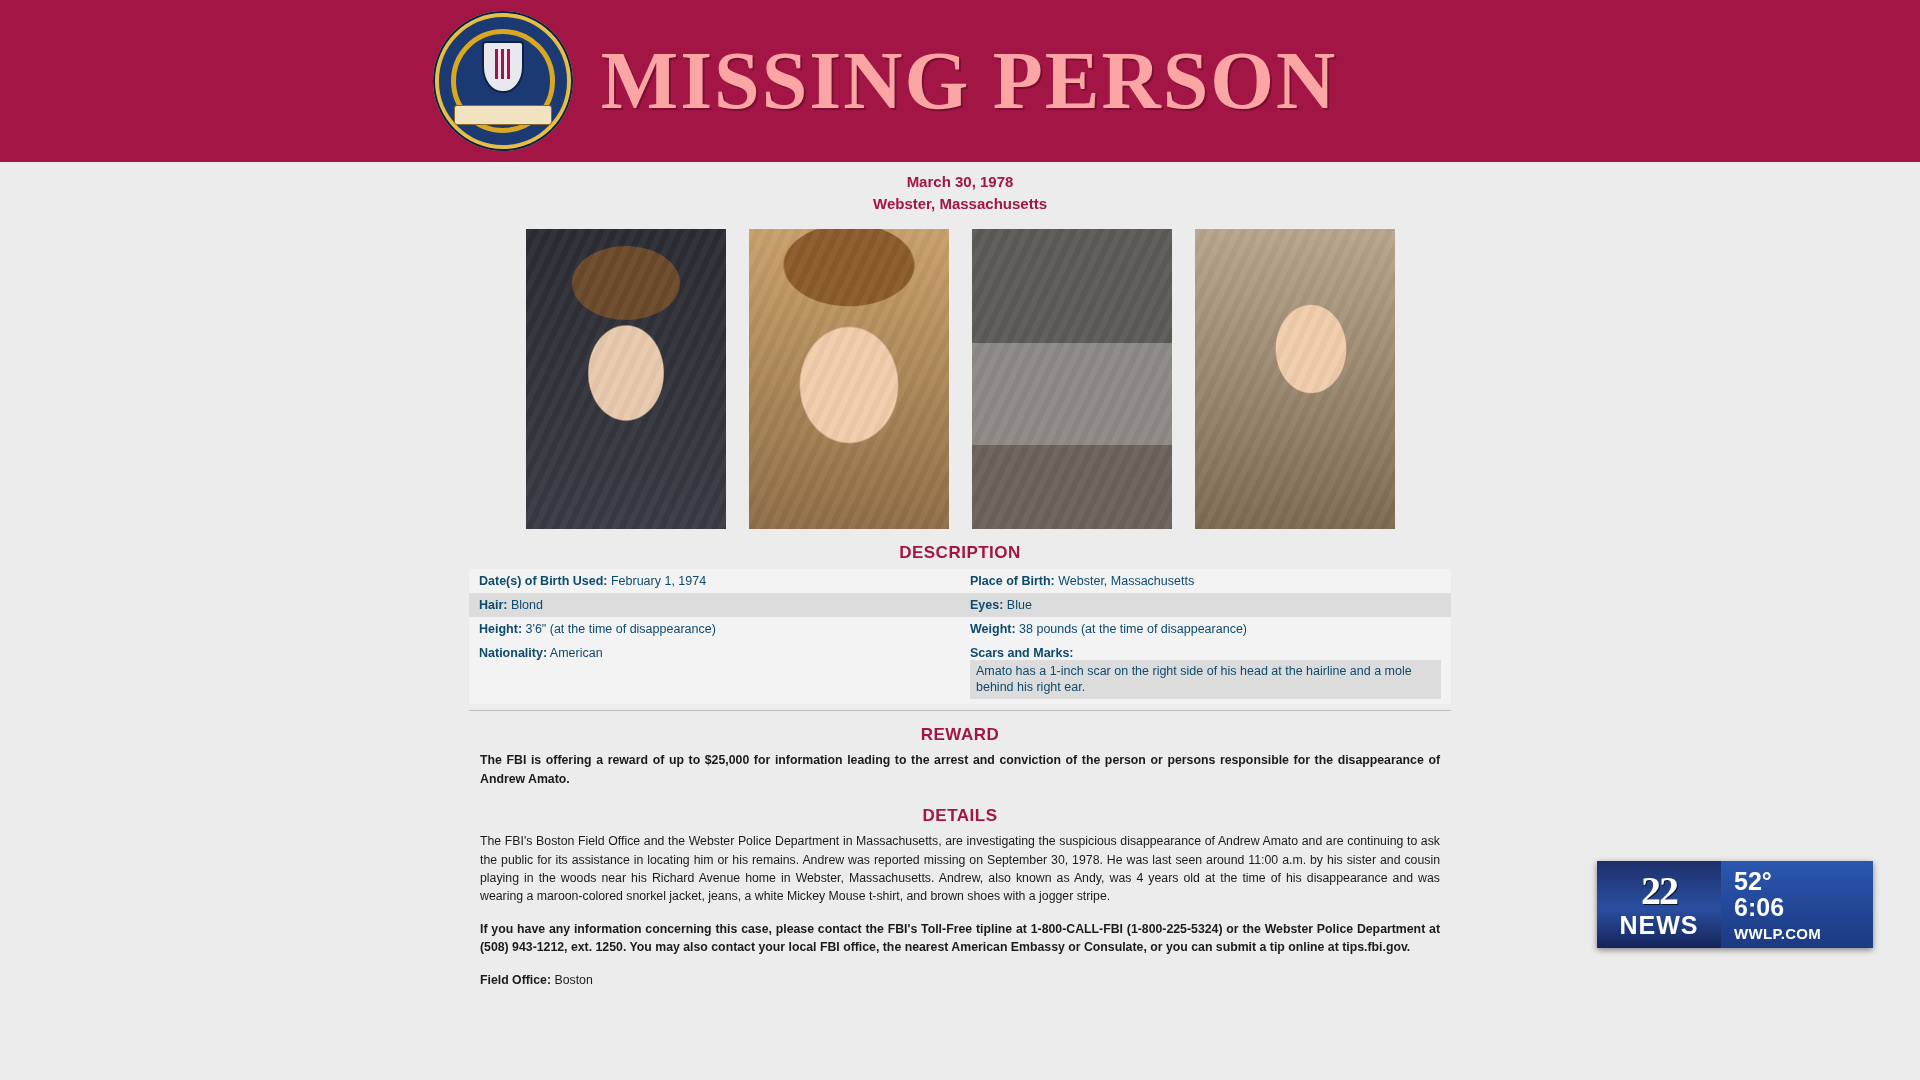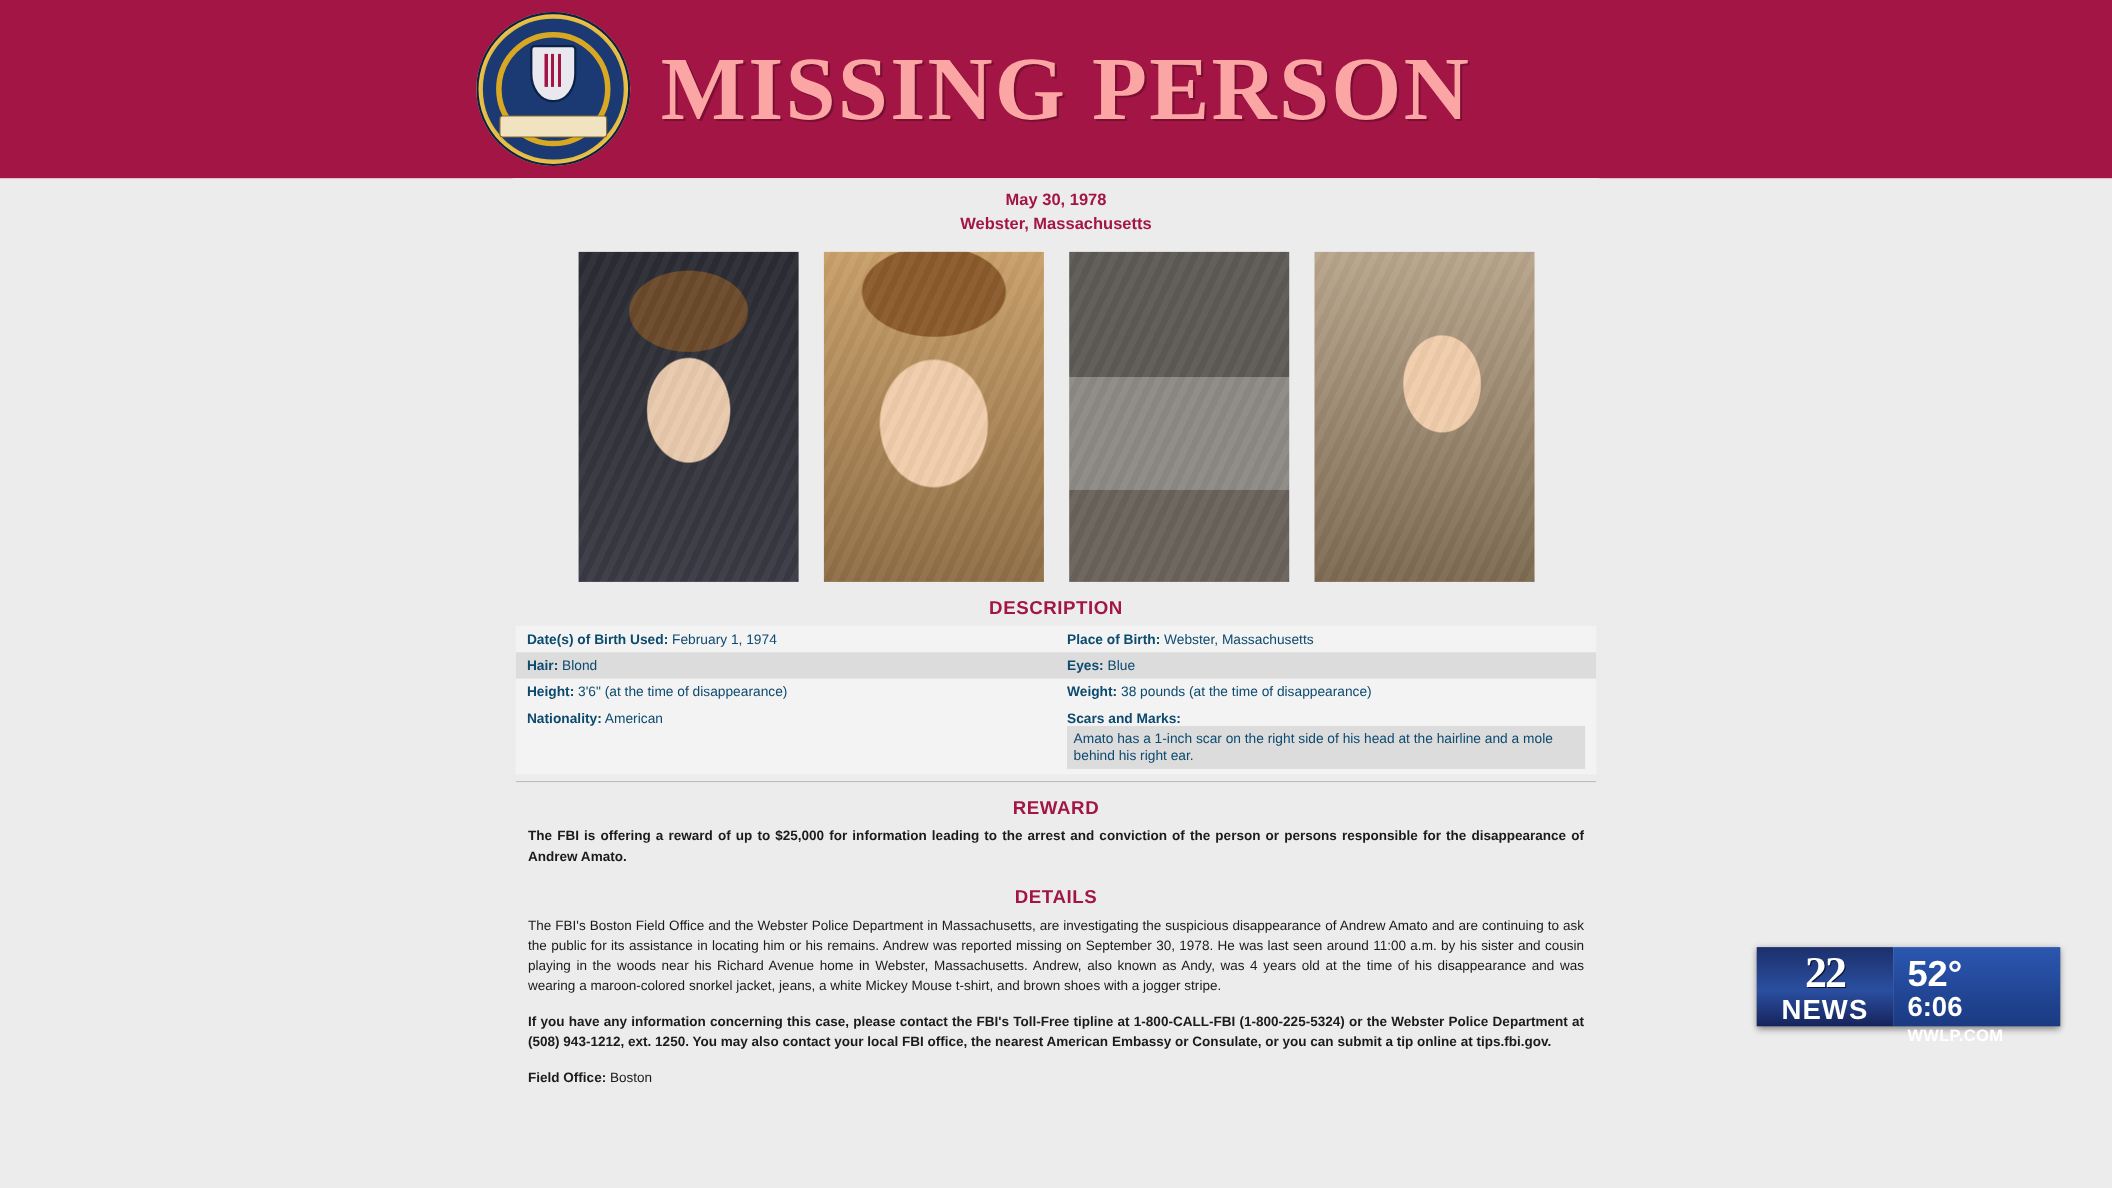--- a/index.html
+++ b/index.html
@@ -212,21 +212,21 @@
     font-size: 12.3px;
     color: #1b1b1b;
   }
   .field-office b { font-weight: bold; }
   
   .newsbug {
     position: absolute;
     left: 1597px;
     top: 861px;
     width: 276px;
-    height: 72px;
+    height: 87px;
     display: flex;
     box-shadow: 0 2px 6px rgba(0,0,0,.45);
   }
   .bug-left {
     width: 124px;
     background: linear-gradient(180deg, #1c2f6b 0%, #2a4fa0 55%, #16235a 100%);
     color: #fff;
     display: flex;
     flex-direction: column;
     align-items: center;
@@ -248,21 +248,21 @@
     letter-spacing: 1px;
     margin-top: 2px;
   }
   .bug-right {
     flex: 1;
     background: linear-gradient(180deg, #2b57b0 0%, #1b3a82 100%);
     color: #fff;
     padding: 7px 0 0 13px;
     box-sizing: border-box;
   }
-  .bug-temp { font-size: 33px; font-weight: bold; line-height: 1.05; }
+  .bug-temp { font-size: 25px; font-weight: bold; line-height: 1.05; }
   .bug-time { font-size: 25px; font-weight: bold; line-height: 1.05; }
   .bug-site { font-size: 15px; font-weight: bold; margin-top: 4px; letter-spacing: .3px; }
 </style>
 </head>
 <body>
 
 <div id="screen">
 
   <div id="doc">
 
@@ -274,21 +274,21 @@
           <div class="shield"></div>
           <div class="scroll"></div>
         </div>
         <div class="banner-title">MISSING PERSON</div>
       </div>
     </div>
 
     <div class="sheet">
 
 
-      <div class="sub-line">May 30, 1978</div>
+      <div class="sub-line">March 30, 1978</div>
       <div class="sub-line" style="margin-top:2px">Webster, Massachusetts</div>
 
       <div class="photos">
         <div class="photo p1">
             <div class="pf"></div>
           </div>
         <div class="photo p2">
             <div class="pf"></div>
           </div>
         <div class="photo p3">

